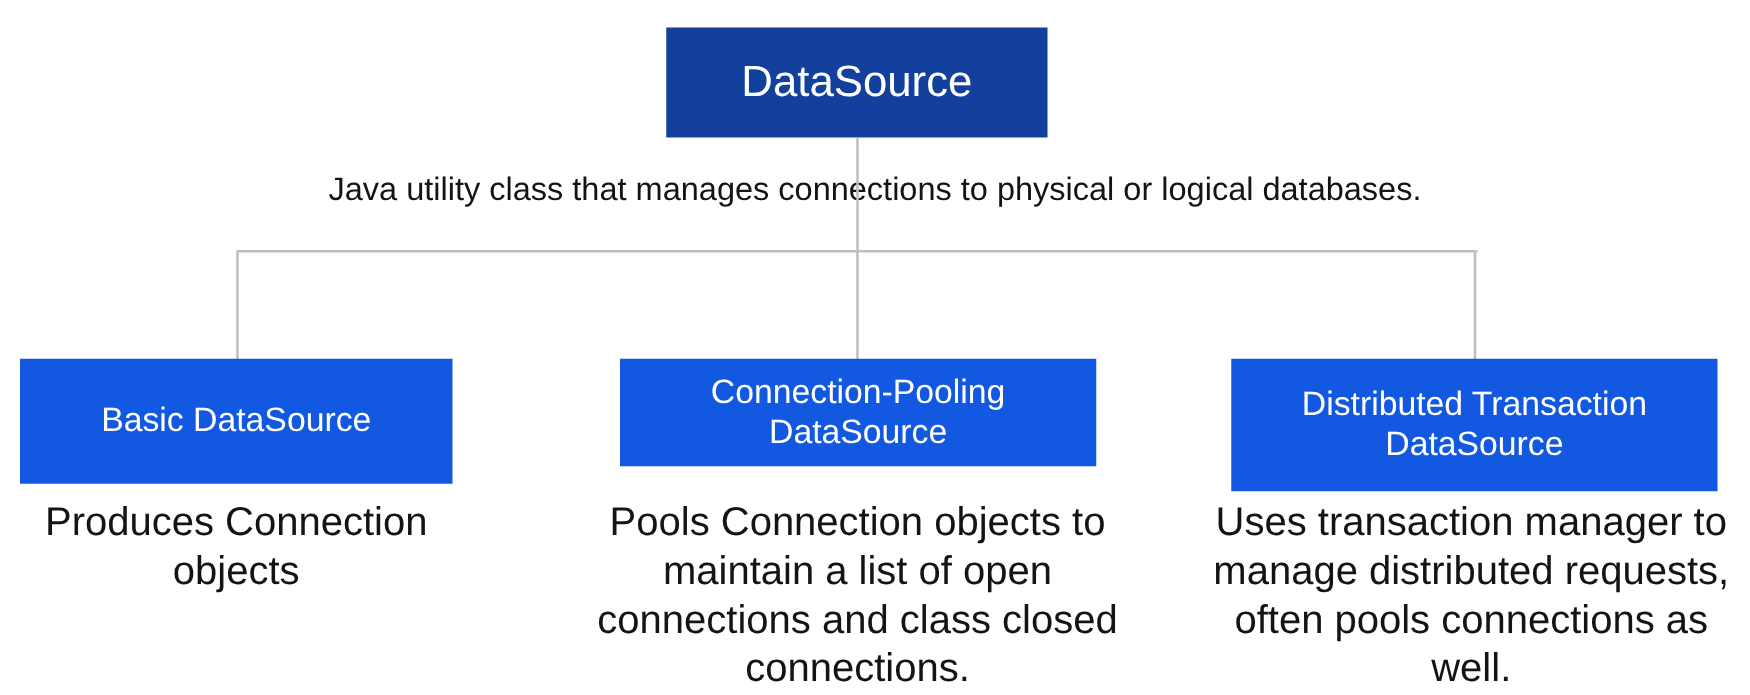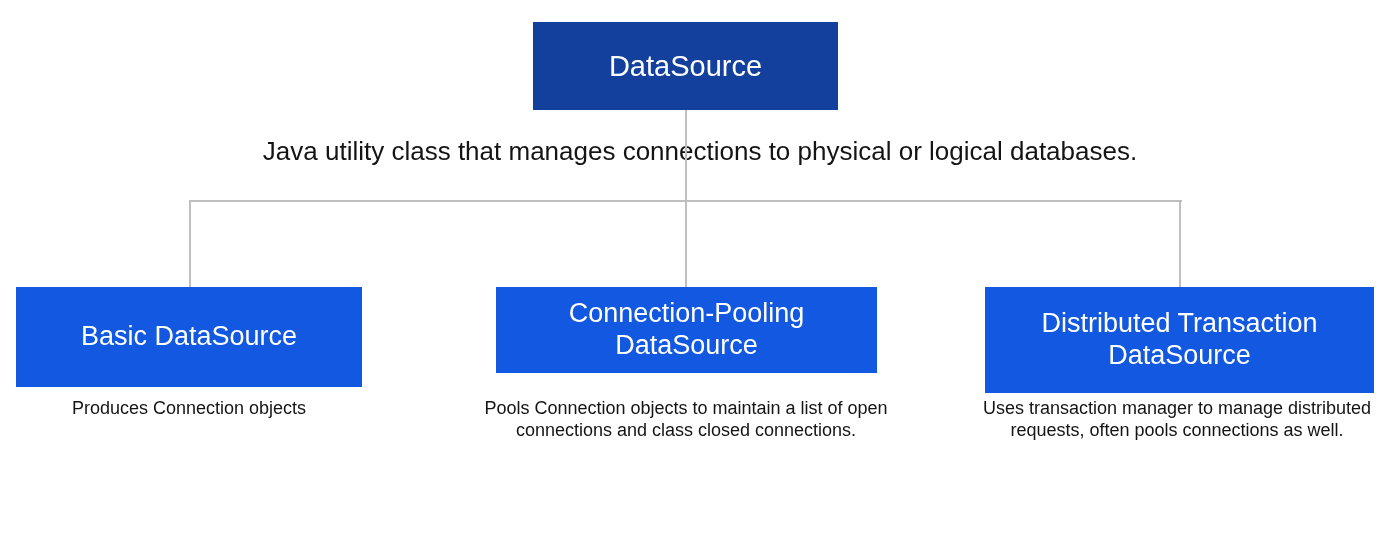--- a/index.html
+++ b/index.html
@@ -34,41 +34,41 @@
     display: flex;
     align-items: center;
     justify-content: center;
     text-align: center;
     color: #ffffff;
     box-sizing: border-box;
     line-height: 1.18;
   }
   .node-root {
     background: #13409c;
-    font-size: 29px;
+    font-size: 35px;
   }
   .node-child {
     background: #1258e0;
     font-size: 27px;
   }
 
   
   .caption {
     position: absolute;
     color: #111111;
     text-align: center;
     line-height: 1.22;
     box-sizing: border-box;
   }
   .subtitle {
     font-size: 26px;
     color: #141414;
   }
   .leaf-caption {
-    font-size: 18px;
+    font-size: 32px;
     color: #141414;
   }
 
   
   .root-box      { left: 533px; top: 22px;  width: 305px; height: 88px; }
   .subtitle-text { left: 140px; top: 136px; width: 1120px; }
 
   .bus-from-root { left: 685px; top: 110px;  height: 92px; }
   .bus-h         { left: 190px; top: 200px;  width: 992px; }
   .drop-left     { left: 189px; top: 200px;  height: 88px; }

